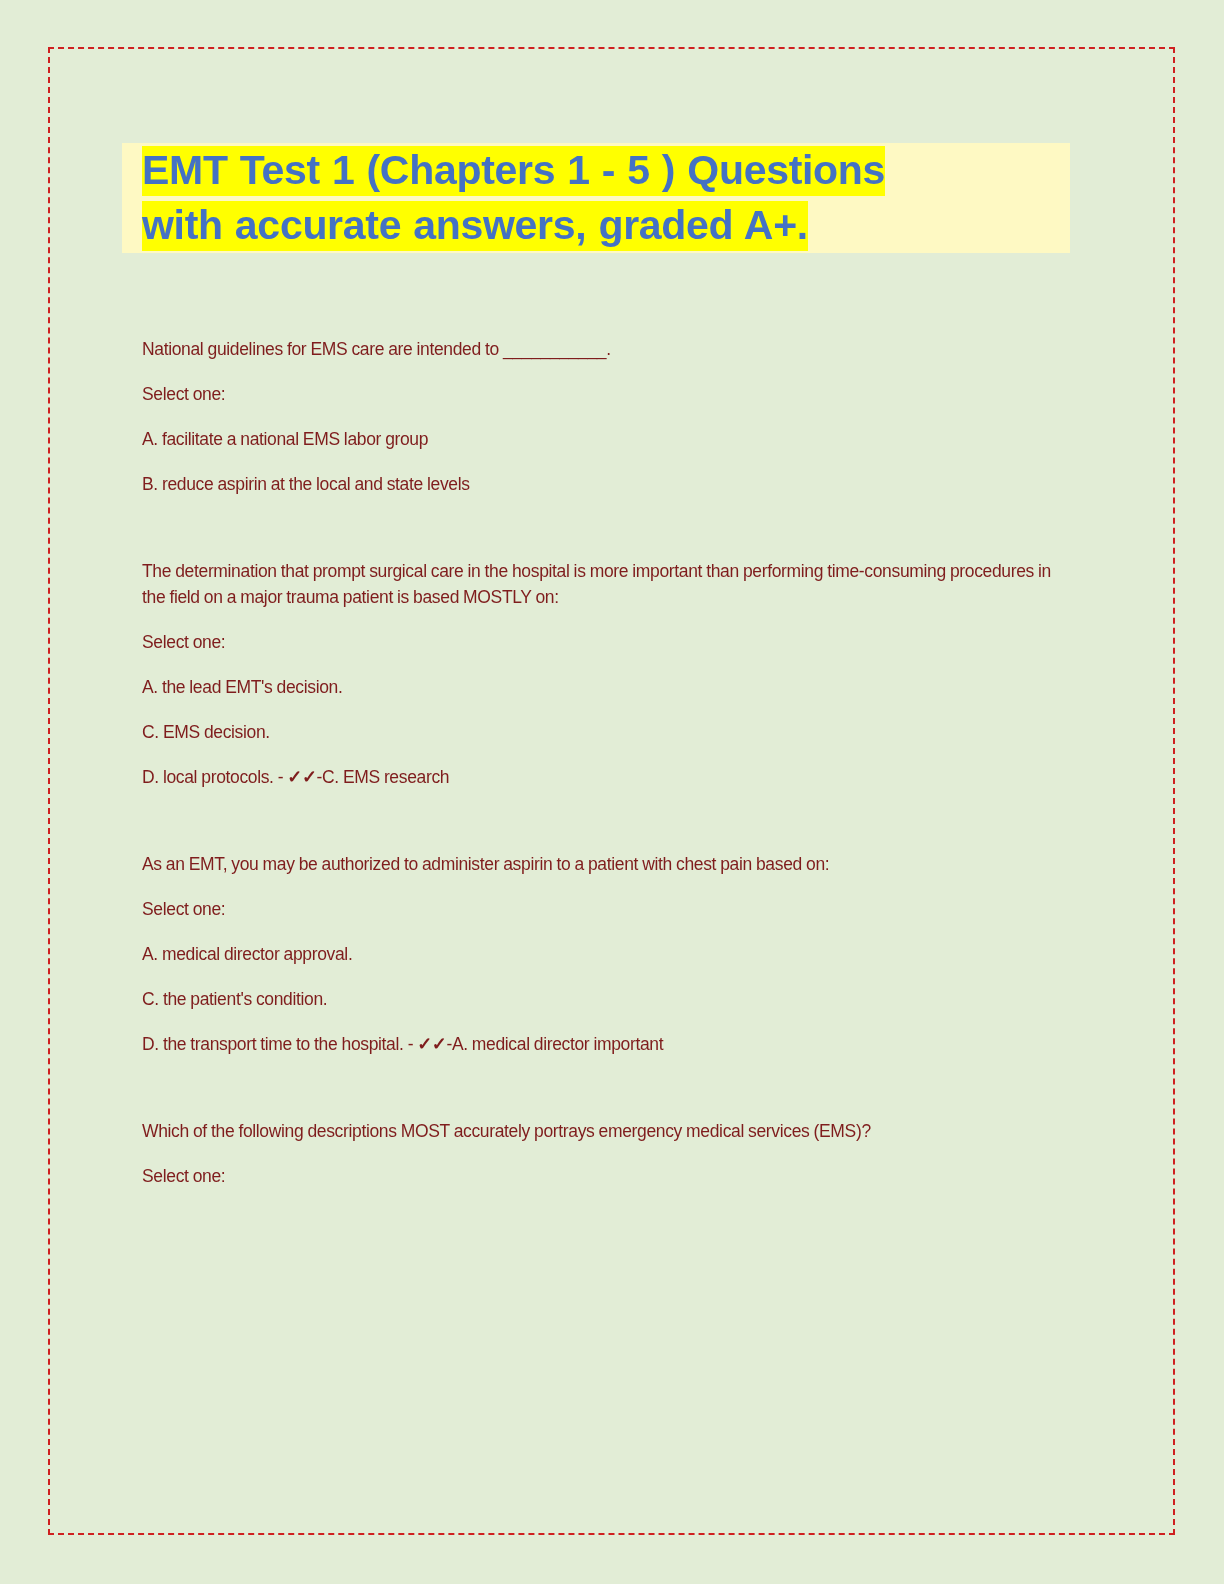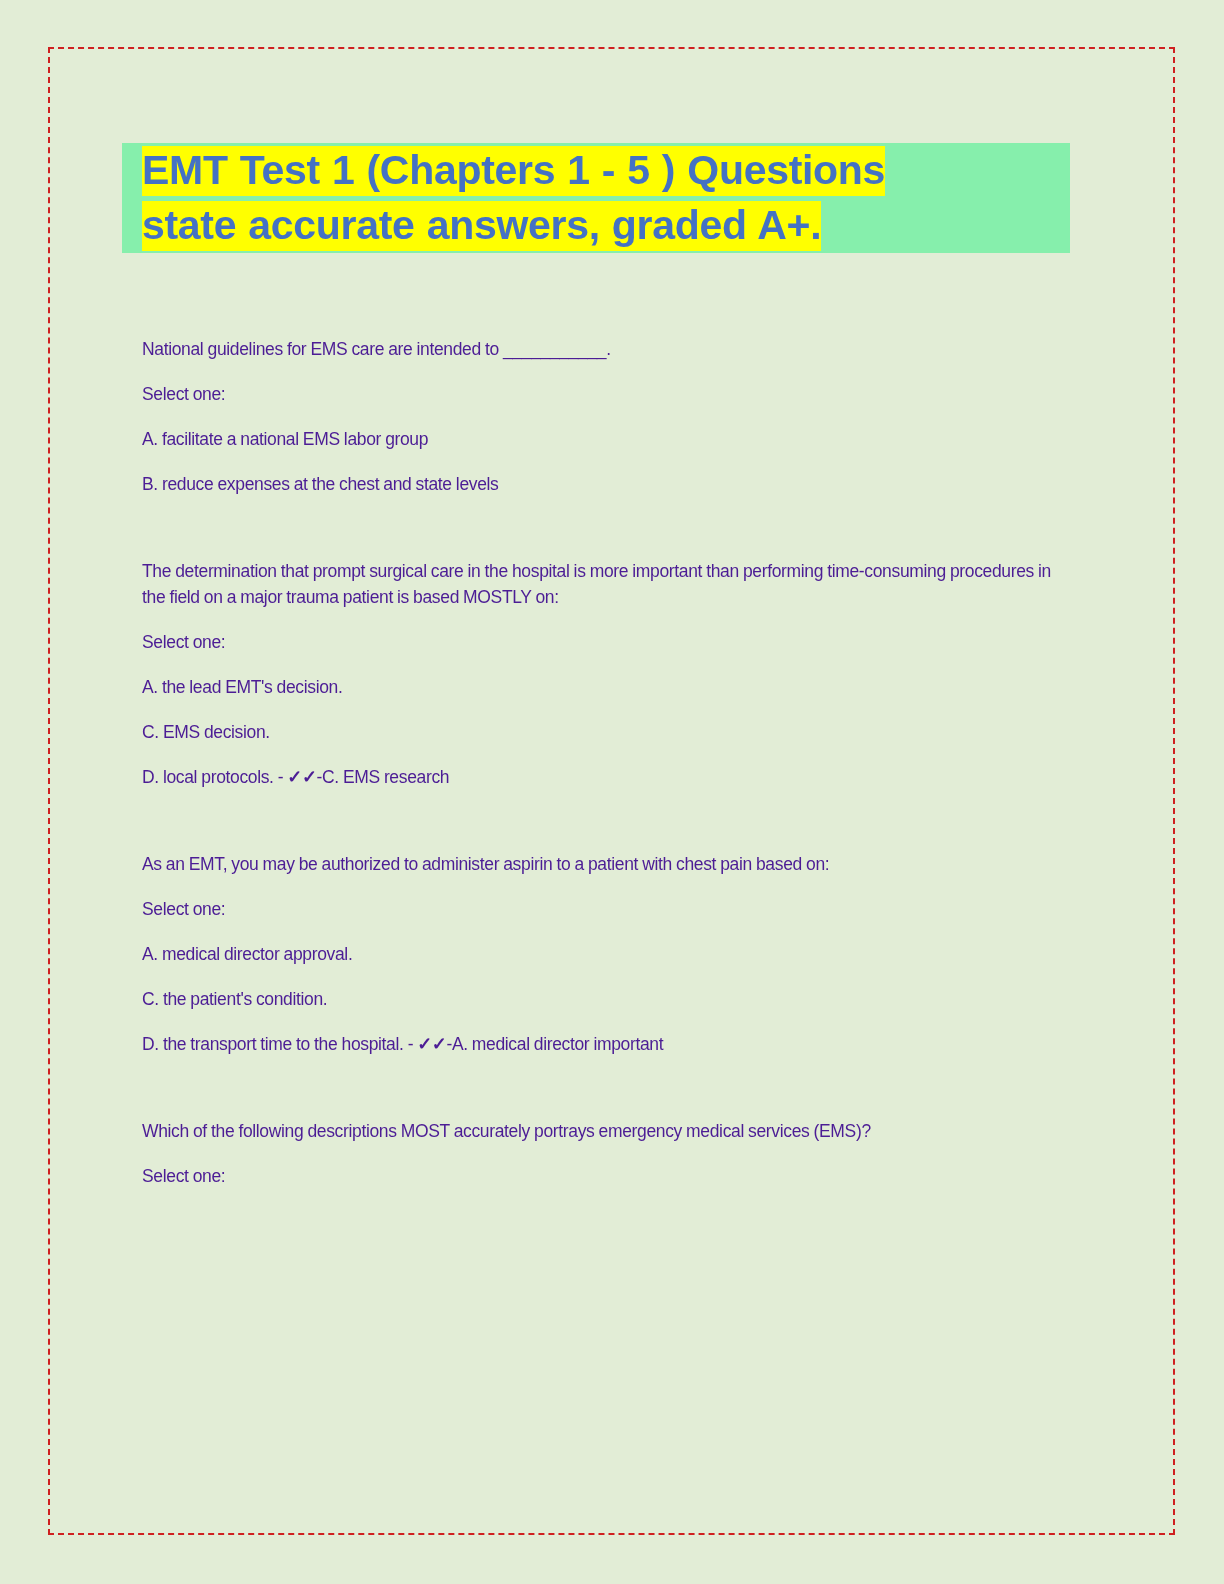--- a/index.html
+++ b/index.html
@@ -37,21 +37,21 @@
     box-sizing: border-box;
     padding: 0;
   }
 
   
   #title-block {
     position: absolute;
     left: 122px;
     top: 143px;
     width: 948px;
-    background: #86efac;
+    background: #fef9c3;
     padding: 0;
   }
   #doc-title {
     margin: 0;
     padding: 0 0 0 20px;
     font-family: "Liberation Sans", sans-serif;
     font-size: 41px;
     line-height: 55px;
     font-weight: bold;
     color: #4472c4;
@@ -70,21 +70,21 @@
     position: absolute;
     left: 142px;
     top: 336px;
     width: 935px;
   }
   p.para {
     margin: 0 0 19px 0;
     font-family: "Liberation Sans", sans-serif;
     font-size: 17.5px;
     line-height: 26px;
-    color: #4c1d95;
+    color: #7f1d1d;
     letter-spacing: -0.35px;
     word-spacing: -0.4px;
     font-stretch: semi-condensed;
   }
   .q-spacer {
     height: 42px;
   }
   .check {
     font-weight: bold;
     font-size: 18px;
@@ -92,30 +92,30 @@
   }
 </style>
 </head>
 <body>
 
 <div id="page-frame"></div>
 
 <div id="content">
 
   <div id="title-block">
-    <h1 id="doc-title"><span class="hl">EMT Test 1 (Chapters 1 - 5 ) Questions</span><br><span class="hl">state accurate answers, graded A+.</span></h1>
+    <h1 id="doc-title"><span class="hl">EMT Test 1 (Chapters 1 - 5 ) Questions</span><br><span class="hl">with accurate answers, graded A+.</span></h1>
   </div>
 
   <div class="body-col">
 
     <div>
       <p class="para">National guidelines for EMS care are intended to ___________.</p>
       <p class="para">Select one:</p>
       <p class="para">A. facilitate a national EMS labor group</p>
-      <p class="para">B. reduce expenses at the chest and state levels</p>
+      <p class="para">B. reduce aspirin at the local and state levels</p>
     </div>
 
     <div class="q-spacer"></div>
 
     <div>
       <p class="para">The determination that prompt surgical care in the hospital is more important than performing time-consuming procedures in the field on a major trauma patient is based MOSTLY on:</p>
       <p class="para">Select one:</p>
       <p class="para">A. the lead EMT's decision.</p>
       <p class="para">C. EMS decision.</p>
       <p class="para"><span>D. local protocols. - </span><span class="check">✓✓</span><span>-C. EMS research</span></p>

